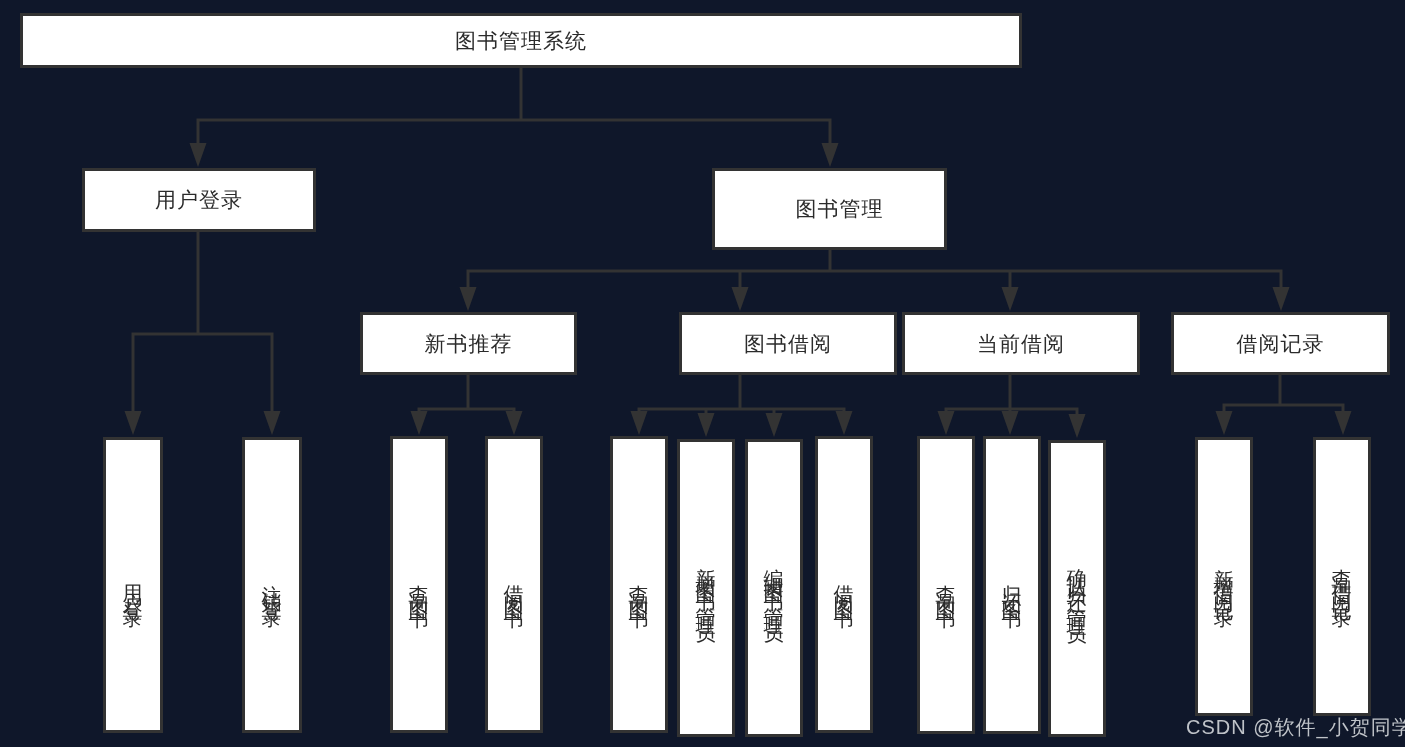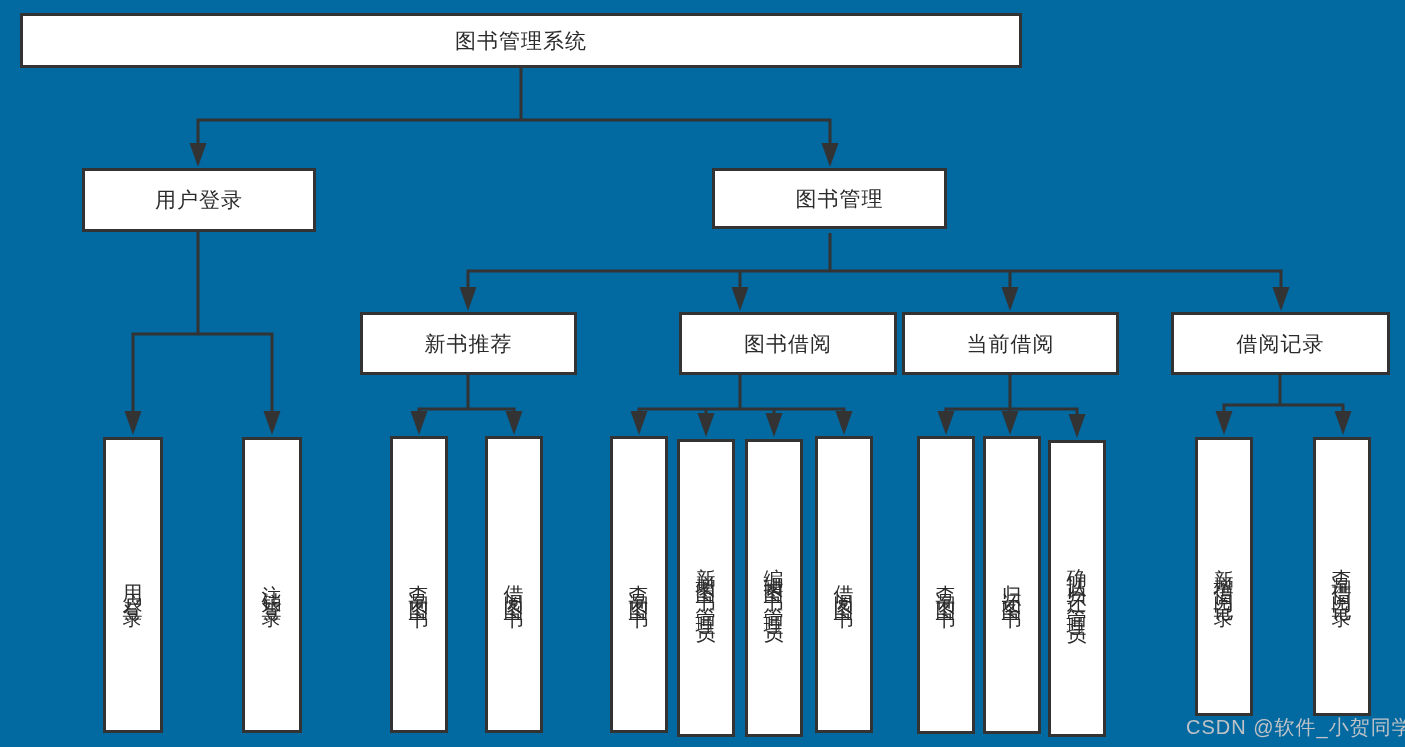--- a/index.html
+++ b/index.html
@@ -1,19 +1,19 @@
 <!DOCTYPE html>
 <html><head>
 <meta charset="utf-8">
 <style>
   html,body{margin:0;padding:0;background:#fff;}
   #canvas{
     position:relative;
     width:1405px;height:747px;
-    background:#0369a1;
+    background:#0f172a;
     font-family:"Liberation Sans",sans-serif;
     overflow:hidden;
   }
   #connectors{position:absolute;left:0;top:0;width:1405px;height:747px;}
   .node{
     position:absolute;
     box-sizing:border-box;
     border:3px solid #333333;
     background:#ffffff;
     display:flex;
@@ -76,25 +76,25 @@
       <polygon points="1001.5,411 1018.5,411 1010,435"></polygon>
       <polygon points="1068.5,414 1085.5,414 1077,438"></polygon>
       <polygon points="1215.5,411 1232.5,411 1224,435"></polygon>
       <polygon points="1334.5,411 1351.5,411 1343,435"></polygon>
     </g>
   </svg>
 
   <div class="node" style="left:20px;top:13px;width:1002px;height:55px;">图书管理系统</div>
 
   <div class="node" style="left:82px;top:168px;width:234px;height:64px;">用户登录</div>
-  <div class="node" style="left:712px;top:168px;width:235px;height:61px;padding-left:20px;">图书管理</div>
+  <div class="node" style="left:712px;top:168px;width:235px;height:82px;padding-left:20px;">图书管理</div>
 
   <div class="node" style="left:360px;top:312px;width:217px;height:63px;">新书推荐</div>
   <div class="node" style="left:631px;top:312px;width:218px;height:63px;margin-left:48px;">图书借阅</div>
-  <div class="node" style="left:902px;top:312px;width:217px;height:63px;">当前借阅</div>
+  <div class="node" style="left:902px;top:312px;width:238px;height:63px;">当前借阅</div>
   <div class="node" style="left:1171px;top:312px;width:219px;height:63px;">借阅记录</div>
 
   <div class="node vnode" style="left:103px;top:437px;width:60px;height:296px;">用户登录</div>
   <div class="node vnode" style="left:242px;top:437px;width:60px;height:296px;">注销登录</div>
 
   <div class="node vnode" style="left:390px;top:436px;width:58px;height:297px;">查询图书</div>
   <div class="node vnode" style="left:485px;top:436px;width:58px;height:297px;">借阅图书</div>
 
   <div class="node vnode" style="left:610px;top:436px;width:58px;height:297px;">查询图书</div>
   <div class="node vnode" style="left:677px;top:439px;width:58px;height:298px;">新增图书（管理员）</div>

